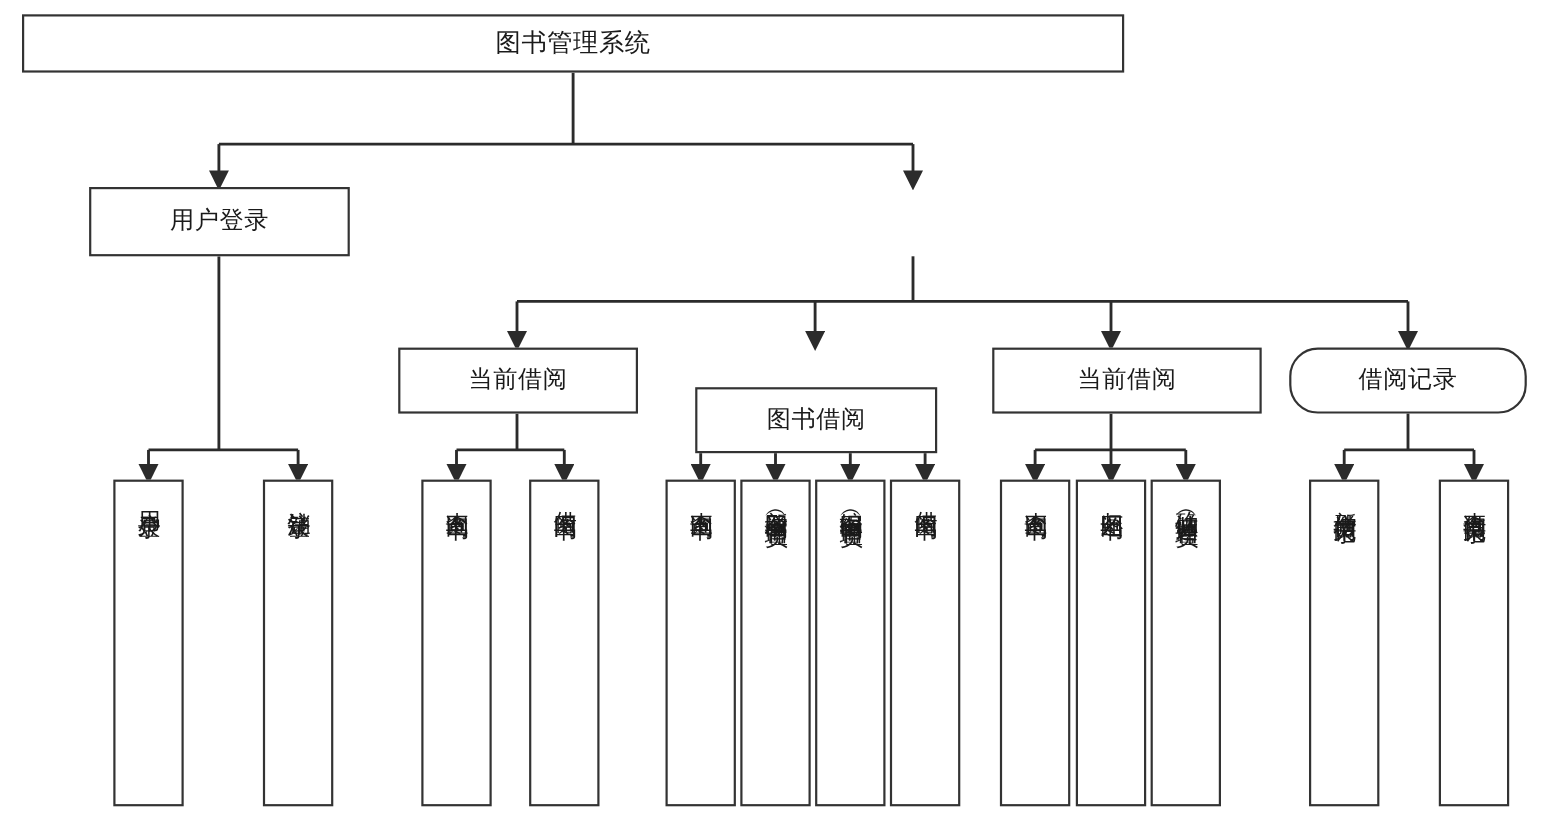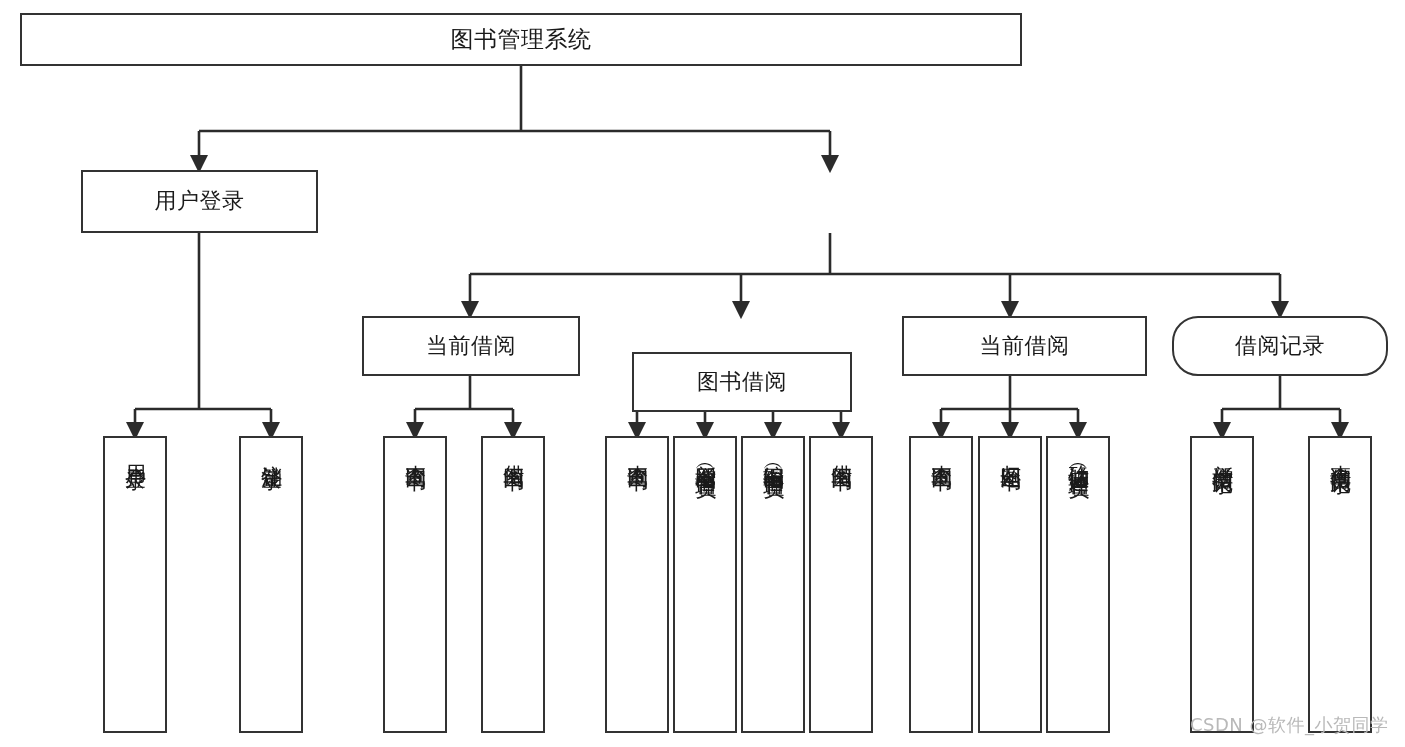--- a/index.html
+++ b/index.html
@@ -185,14 +185,13 @@
     <span class="label">确认归还（管理员）</span>
   </div>
 
   <div class="node v" style="left:1190px; top:436px; width:64px; height:297px;">
     <span class="label">新增借阅记录</span>
   </div>
   <div class="node v" style="left:1308px; top:436px; width:64px; height:297px;">
     <span class="label">查询借阅记录</span>
   </div>
 
-  <div class="watermark">CSDN @软件_小贺同学</div>
 </div>
 
 </body></html>

